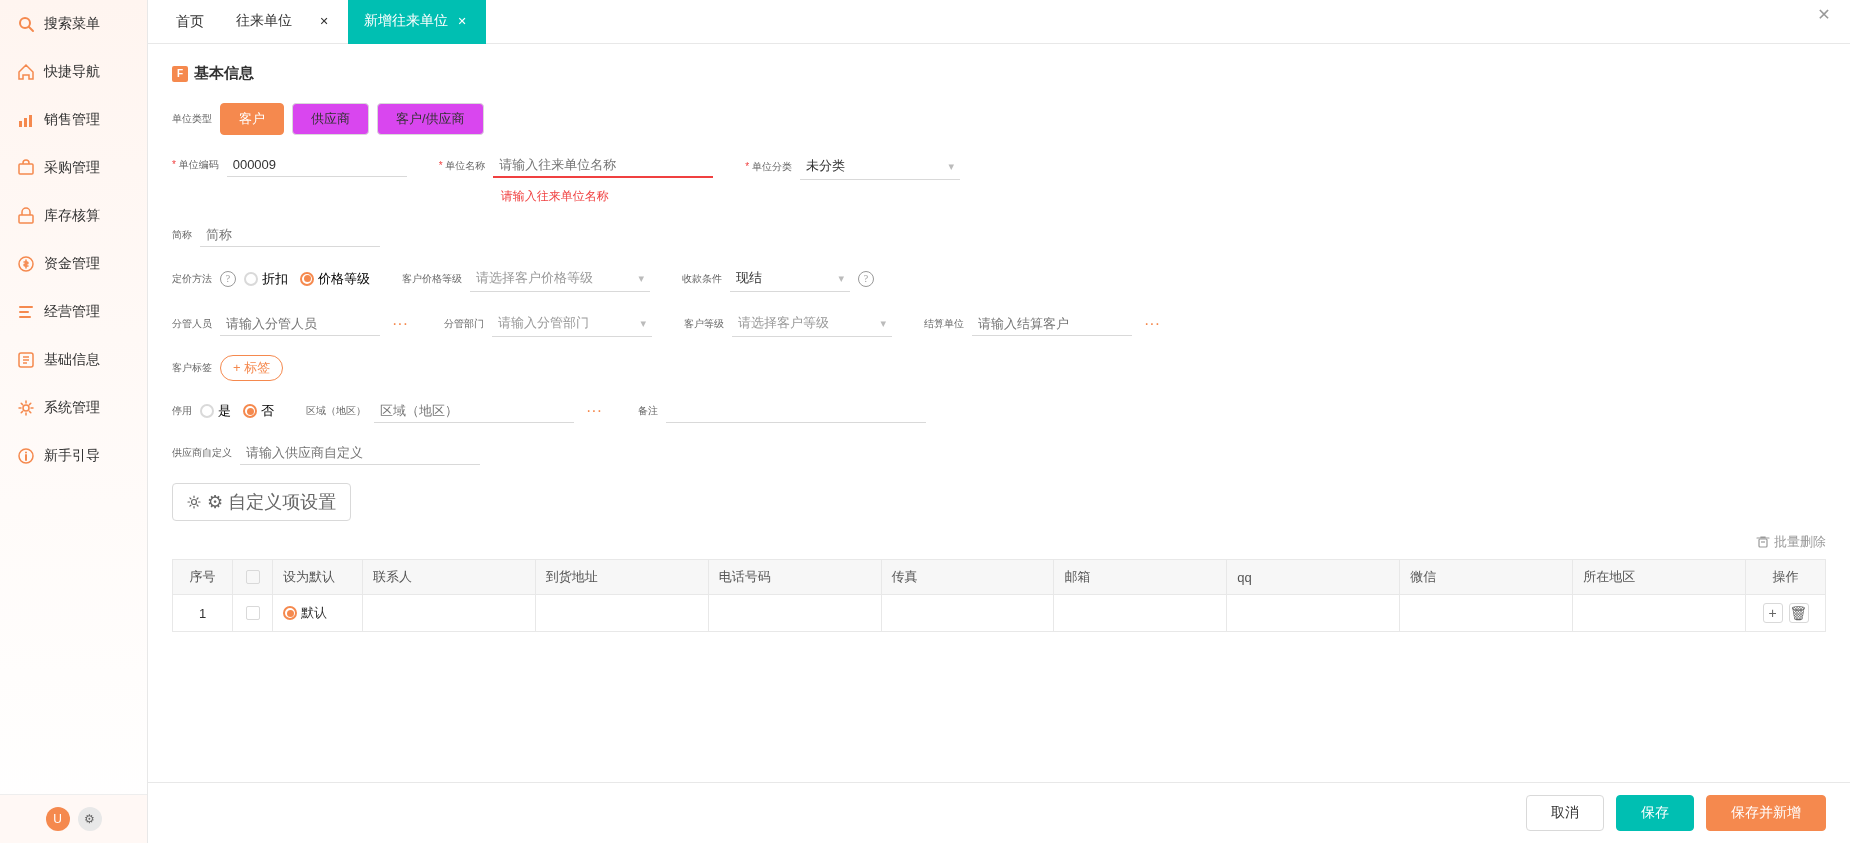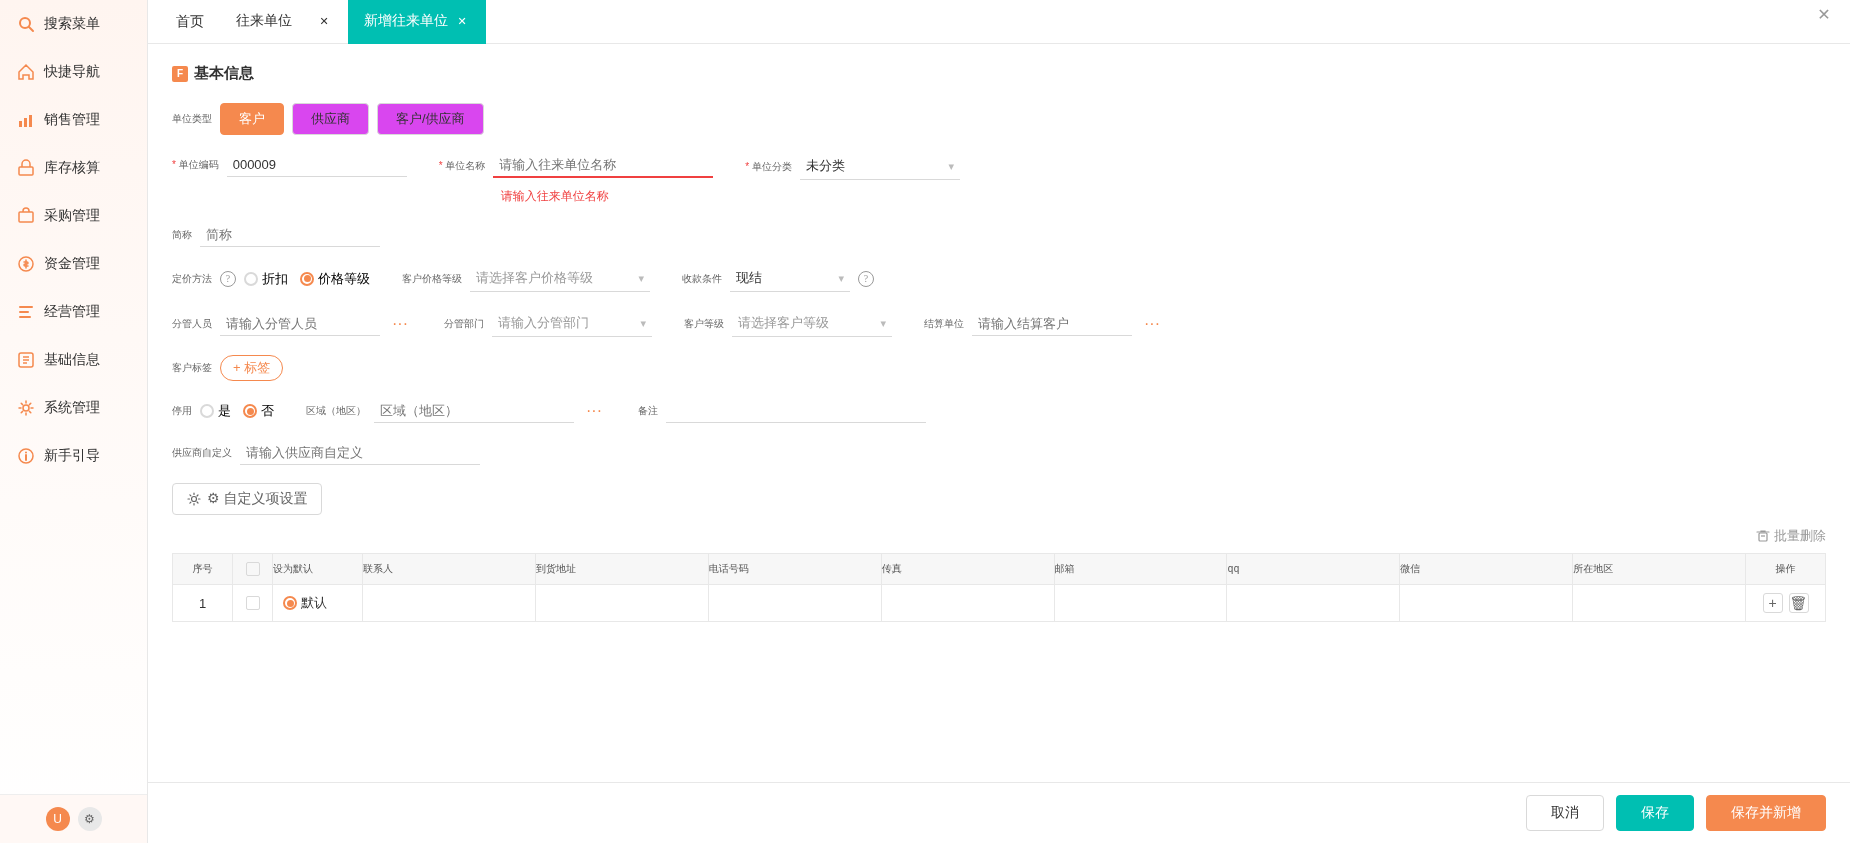--- a/index.html
+++ b/index.html
@@ -243,41 +243,40 @@
 
     
     .settings-btn {
       display: flex;
       align-items: center;
       gap: 6px;
       border: 1px solid #d9d9d9;
       border-radius: 4px;
       padding: 6px 14px;
       cursor: pointer;
-      font-size: 14px;
+      font-size: 18px;
       color: #666;
       background: #fff;
       margin-bottom: 12px;
     }
 
     
     .data-table {
       width: 100%;
       border-collapse: collapse;
       margin-top: 8px;
     }
     .data-table th {
       background: #f7f7f7;
       border: 1px solid #e8e8e8;
-      padding: 8px 0;
+      padding: 8px 10px;
       text-align: left;
       font-weight: 500;
       color: #555;
-      font-size: 10px;
-      font-family: Liberation Mono, monospace;
+      font-size: 13px;
     }
     .data-table td {
       border: 1px solid #e8e8e8;
       padding: 8px 10px;
       font-size: 13px;
       color: #333;
     }
     .data-table .col-num { width: 60px; text-align: center; }
     .data-table .col-check { width: 40px; text-align: center; }
     .data-table .col-default { width: 90px; }
@@ -399,34 +398,34 @@
         <rect x="2" y="10" width="3" height="6" fill="#f5894e"></rect>
         <rect x="7" y="7" width="3" height="9" fill="#f5894e"></rect>
         <rect x="12" y="4" width="3" height="12" fill="#f5894e"></rect>
       </svg>
     </span>
     <span class="sidebar-item-label">销售管理</span>
   </div>
   <div class="sidebar-item">
     <span class="icon">
       <svg width="18" height="18" viewBox="0 0 18 18" fill="none">
+        <rect x="2" y="5" width="14" height="10" rx="1" stroke="#f5894e" stroke-width="1.5" fill="none"></rect>
+        <path d="M6 5V4a3 3 0 0 1 6 0v1" stroke="#f5894e" stroke-width="1.5" fill="none"></path>
+      </svg>
+    </span>
+    <span class="sidebar-item-label">采购管理</span>
+  </div>
+  <div class="sidebar-item">
+    <span class="icon">
+      <svg width="18" height="18" viewBox="0 0 18 18" fill="none">
         <rect x="2" y="8" width="14" height="8" rx="1" stroke="#f5894e" stroke-width="1.5" fill="none"></rect>
         <path d="M5 8V5a4 4 0 0 1 8 0v3" stroke="#f5894e" stroke-width="1.5" fill="none"></path>
       </svg>
     </span>
     <span class="sidebar-item-label">库存核算</span>
-  </div>
-  <div class="sidebar-item">
-    <span class="icon">
-      <svg width="18" height="18" viewBox="0 0 18 18" fill="none">
-        <rect x="2" y="5" width="14" height="10" rx="1" stroke="#f5894e" stroke-width="1.5" fill="none"></rect>
-        <path d="M6 5V4a3 3 0 0 1 6 0v1" stroke="#f5894e" stroke-width="1.5" fill="none"></path>
-      </svg>
-    </span>
-    <span class="sidebar-item-label">采购管理</span>
   </div>
   <div class="sidebar-item">
     <span class="icon">
       <svg width="18" height="18" viewBox="0 0 18 18" fill="none">
         <circle cx="9" cy="9" r="7" stroke="#f5894e" stroke-width="1.5" fill="none"></circle>
         <path d="M9 5v8M7 7h3a1 1 0 0 1 0 2H8a1 1 0 0 0 0 2h3" stroke="#f5894e" stroke-width="1.5" stroke-linecap="round" fill="none"></path>
       </svg>
     </span>
     <span class="sidebar-item-label">资金管理</span>
   </div>

